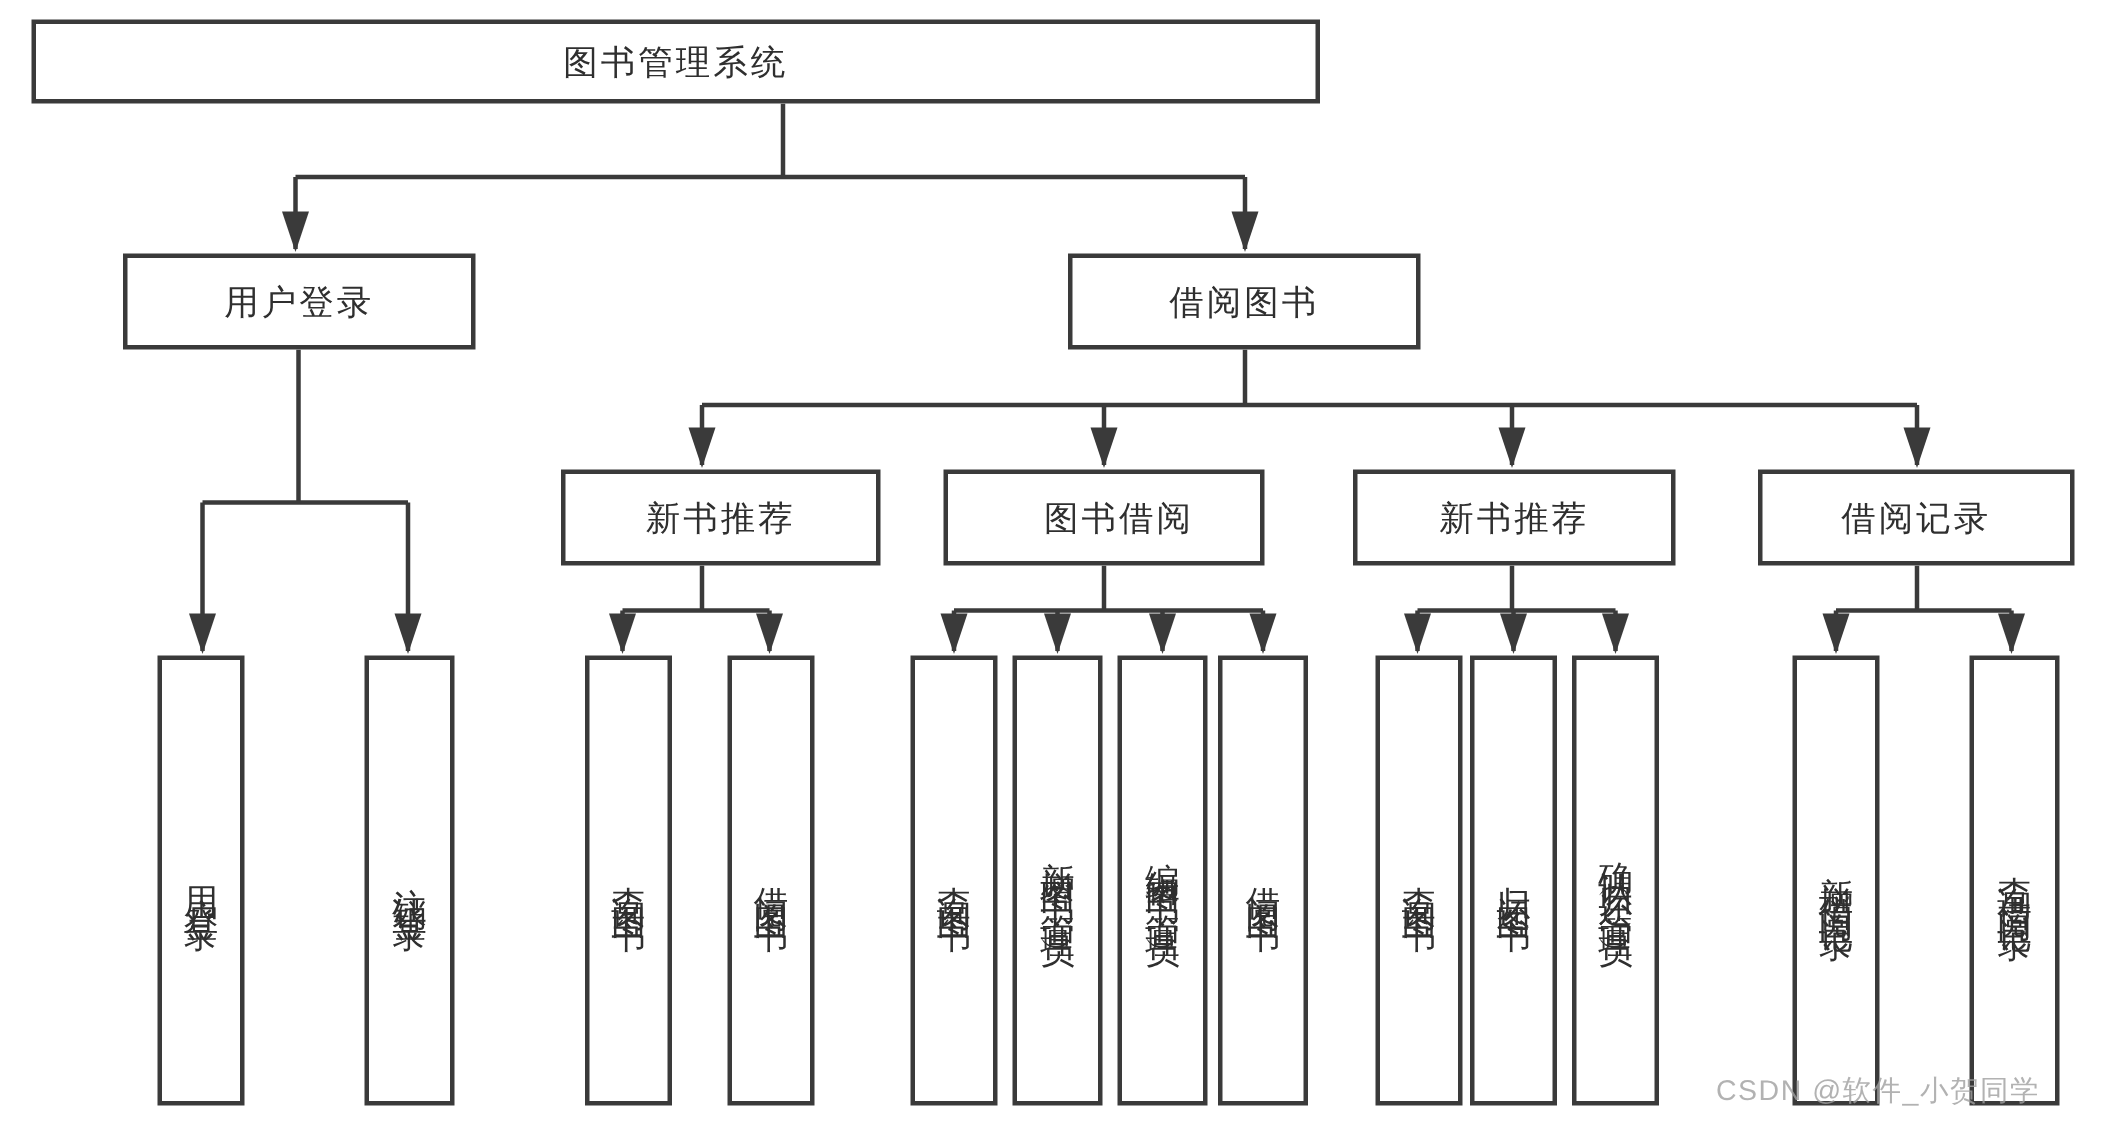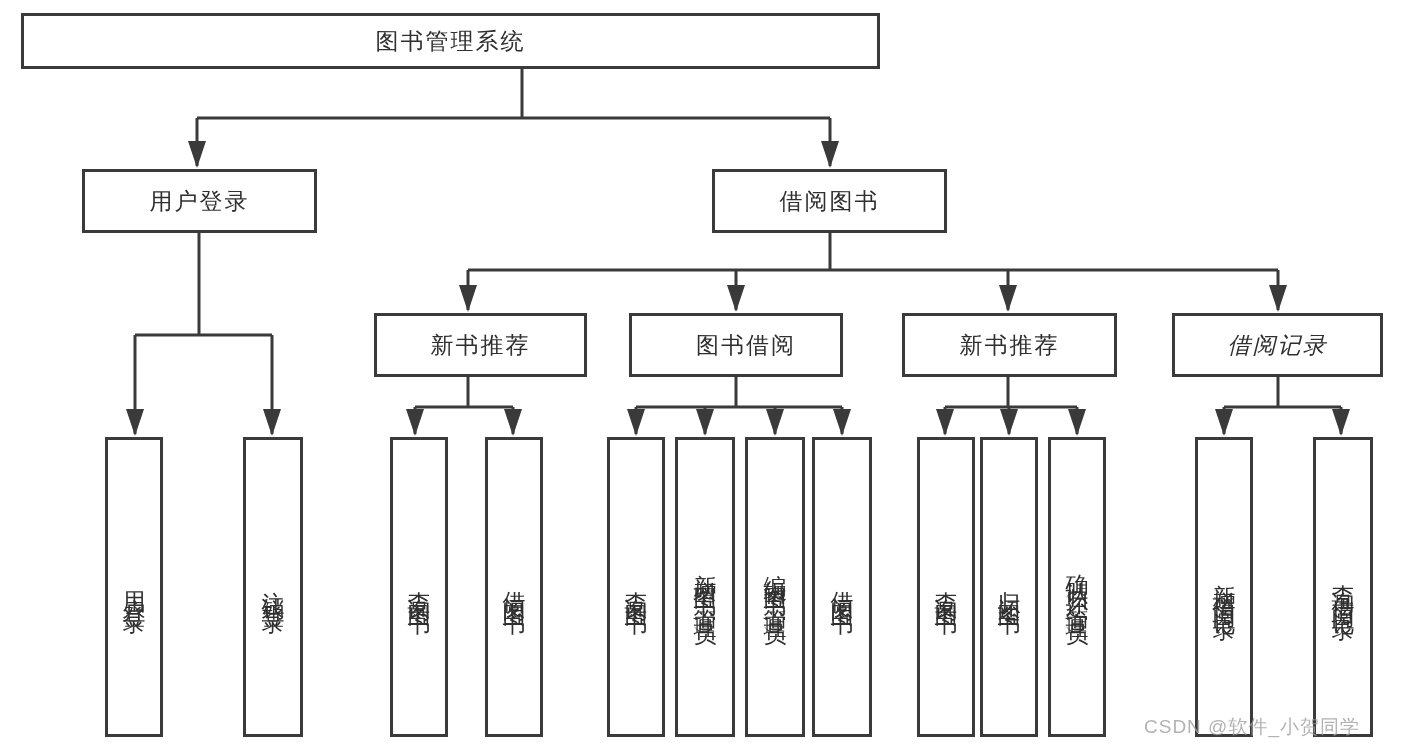--- a/index.html
+++ b/index.html
@@ -148,21 +148,21 @@
 
   <div class="box h-node" style="left:362px;top:313px;width:213px;margin-left:12px;">
     <span>新书推荐</span>
   </div>
   <div class="box h-node" style="left:629px;top:313px;width:214px;padding-left:20px;">
     <span>图书借阅</span>
   </div>
   <div class="box h-node" style="left:902px;top:313px;width:215px;">
     <span>新书推荐</span>
   </div>
-  <div class="box h-node" style="left:1172px;top:313px;width:211px;font-style:italic;">
+  <div class="box h-node" style="left:1172px;top:313px;width:211px;">
     <span>借阅记录</span>
   </div>
 
   <div class="box leaf" style="left:105px;width:58px;">
     <span>用户登录</span>
   </div>
   <div class="box leaf" style="left:243px;width:60px;">
     <span>注销登录</span>
   </div>
 

